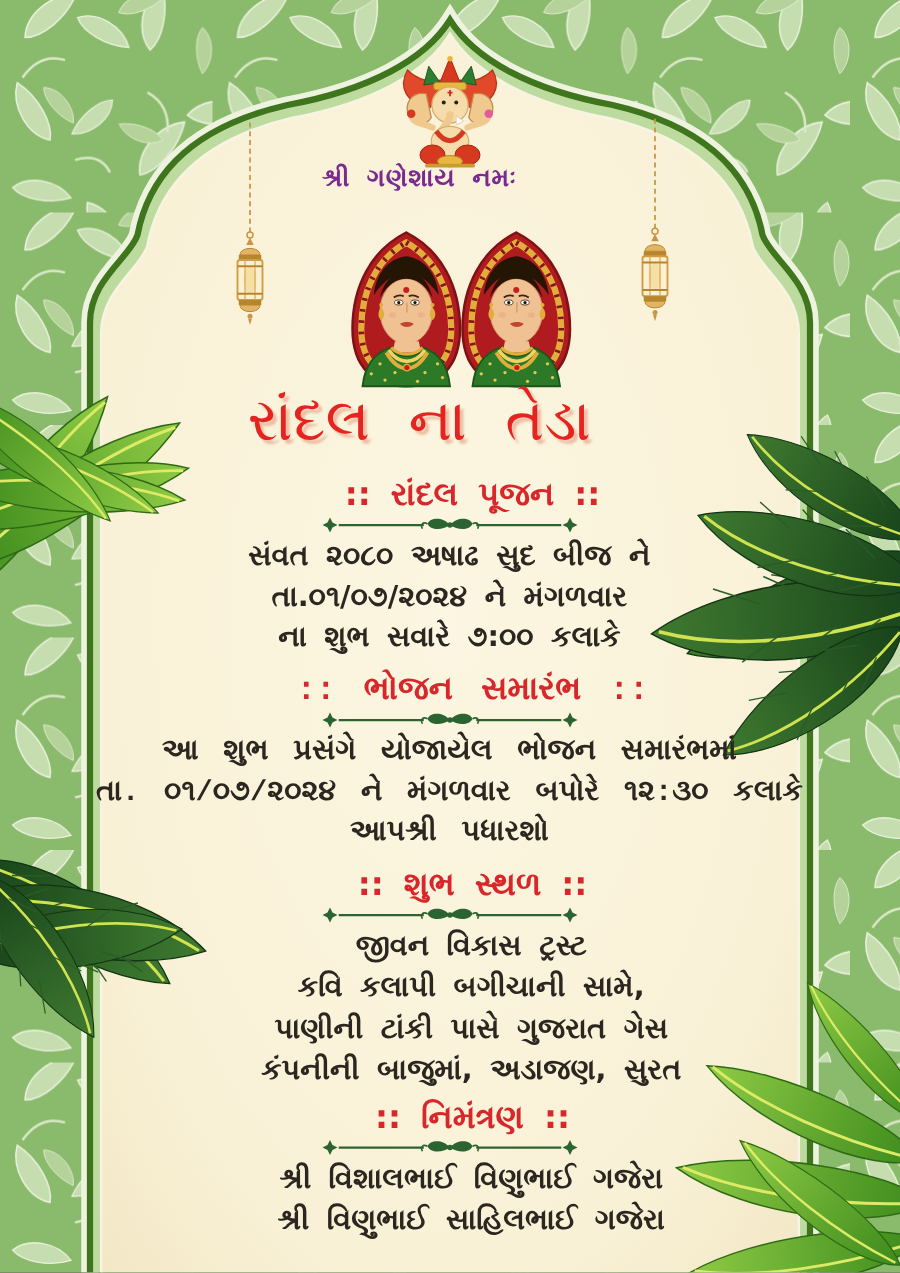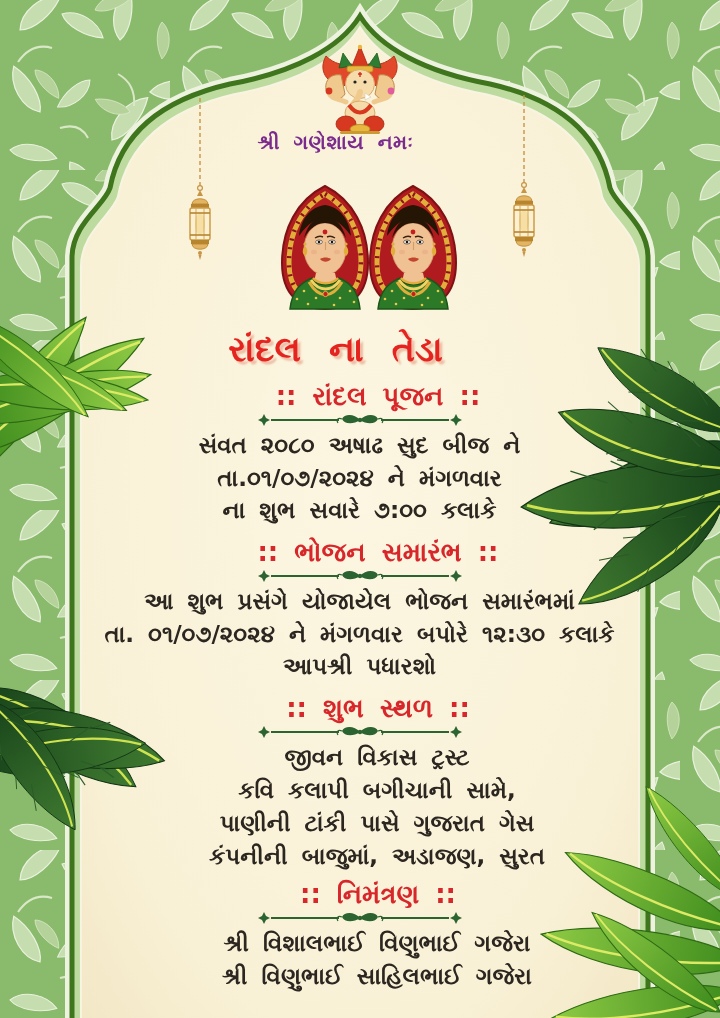--- a/index.html
+++ b/index.html
@@ -4,29 +4,29 @@
 <style>
   html,body{margin:0;padding:0;background:#666;}
   #card{
     position:relative;width:720px;height:1018px;overflow:hidden;
     font-family:"DejaVu Sans","Liberation Sans",sans-serif;
     background:#8aba6b;
   }
   #art{position:absolute;left:0;top:0;width:720px;height:1018px;}
   .txt{position:absolute;left:0;width:671px;text-align:center;margin:0;}
   .blessing{top:129px;font-size:20px;font-weight:bold;color:#7b2b8d;letter-spacing:.5px;word-spacing:6px;line-height:26px;}
-  .maintitle{top:320px;font-size:35px;font-weight:bold;color:#e52420;word-spacing:16px;line-height:58px;
+  .maintitle{top:308px;font-size:47px;font-weight:normal;color:#e52420;word-spacing:16px;line-height:58px;
     text-shadow:3px 3px 2px #edbda4;}
   .sec{position:absolute;left:0;width:720px;text-align:center;}
   .sec h2{margin:0;font-size:26px;line-height:32px;font-weight:bold;color:#d8272a;word-spacing:7px;padding-left:36px;}
   .sec .divider{display:block;margin:0 auto;}
   .sec p{margin:2px 1px 0 0;font-size:23px;font-weight:600;color:#2b2620;word-spacing:6px;}
   .lh1 p{line-height:30.5px;}
   .lh2 p{line-height:31px;padding-left:35px;}
-  #sec1{top:380px;} #sec2{top:536px;} #sec3{top:692px;} #sec4{top:878px;}
+  #sec1{top:380px;} #sec2{top:536px;font-family:Liberation Mono, monospace;} #sec3{top:692px;} #sec4{top:878px;}
 </style>
 </head>
 <body>
 
 <div id="card">
 
   <svg id="art" viewBox="0 0 720 1018">
     <defs>
       <path id="dl" d="M0,0 C10,-16 36,-20 52,-9 C36,3 12,7 0,0 Z"></path>
       <pattern id="damask" width="170" height="170" patternUnits="userSpaceOnUse">

